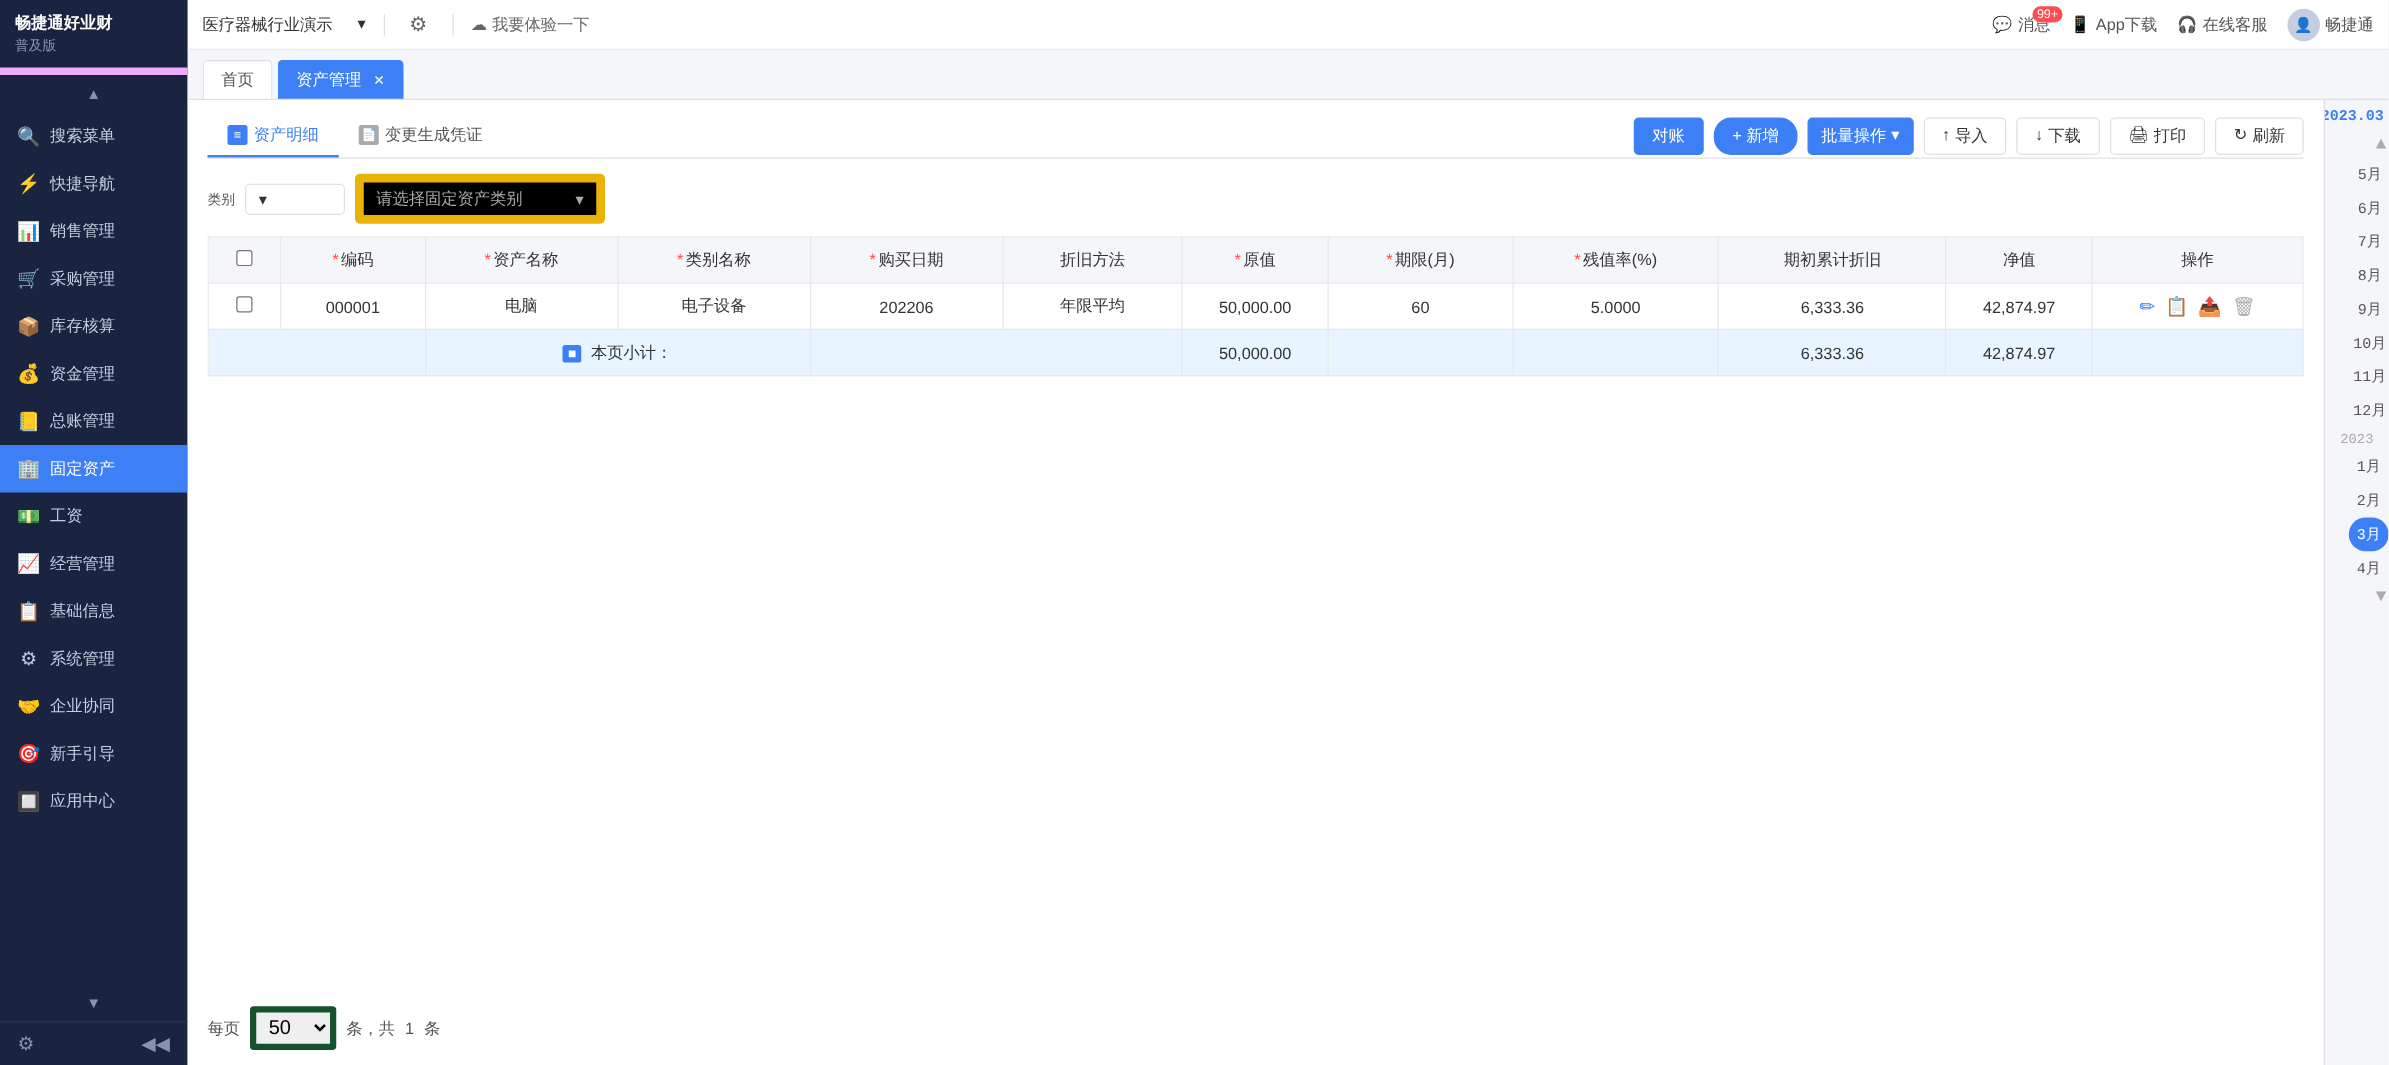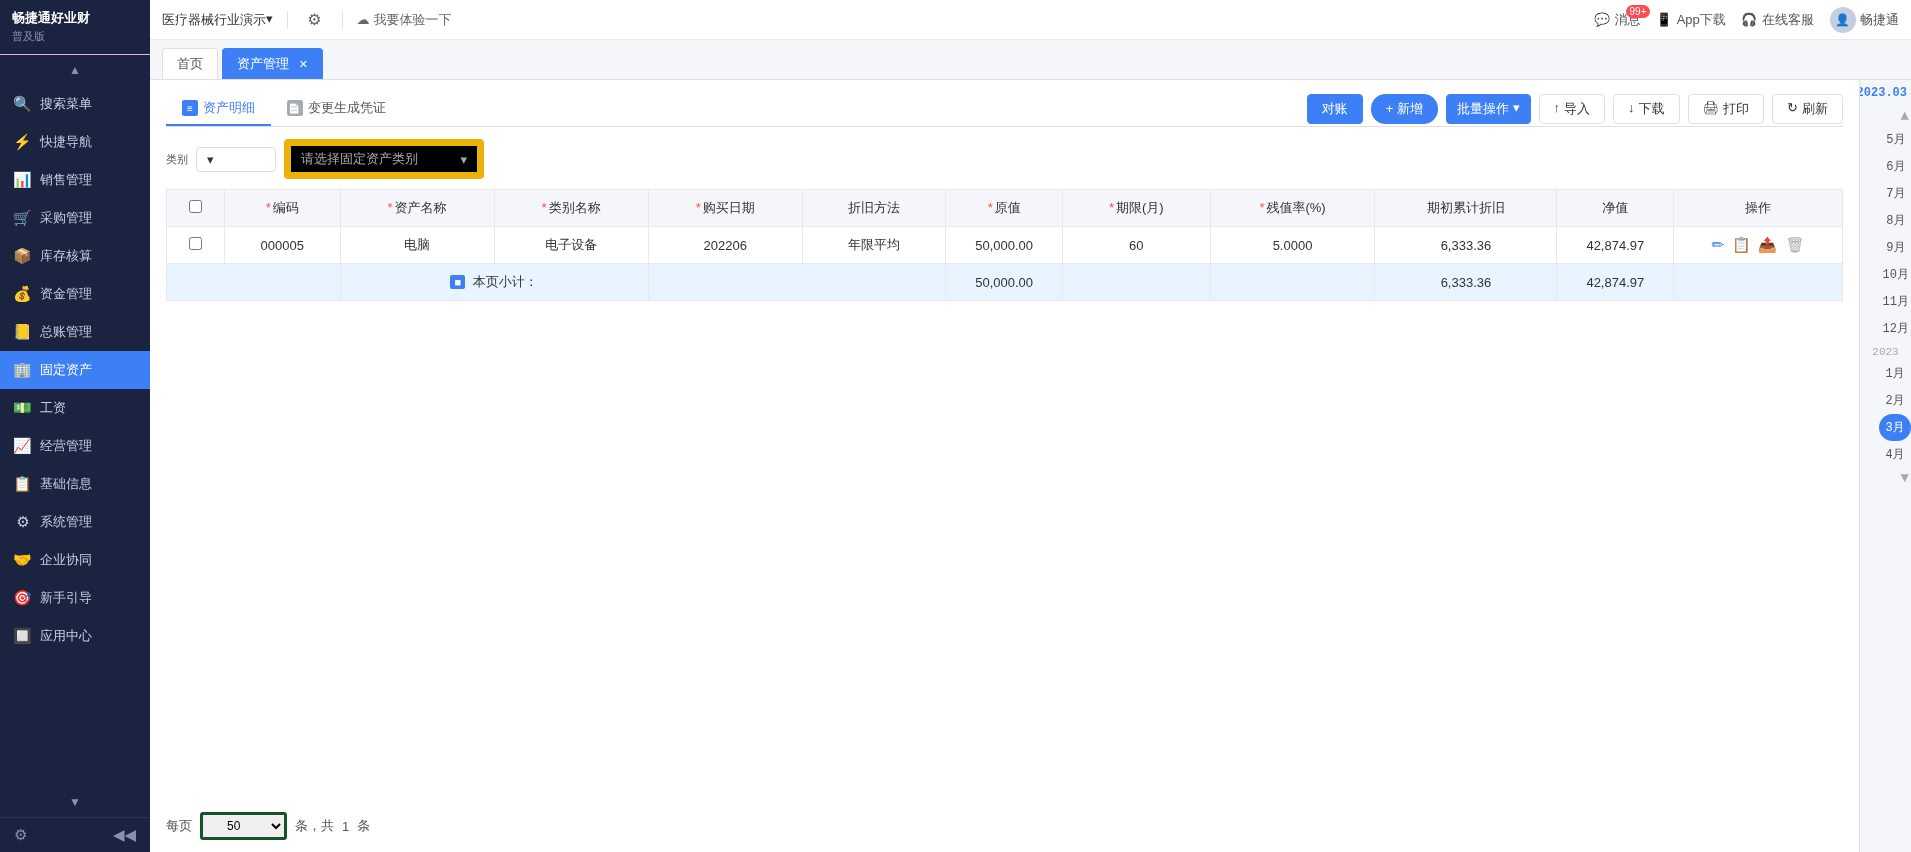--- a/index.html
+++ b/index.html
@@ -11,21 +11,21 @@
       background: #1a2340;
       color: #c5cde0;
       display: flex;
       flex-direction: column;
       height: 100%;
       flex-shrink: 0;
     }
     .sidebar-header {
       background: #1a2340;
       padding: 10px 12px;
-      border-bottom: 1px solid #f0abfc;
+      border-bottom: 6px solid #f0abfc;
       display: flex;
       align-items: center;
       gap: 6px;
       min-height: 50px;
     }
     .sidebar-logo-text {
       color: #fff;
       font-size: 13px;
       font-weight: bold;
       line-height: 1.3;
@@ -99,21 +99,21 @@
       height: 40px;
       display: flex;
       align-items: center;
       padding: 0 12px;
       gap: 8px;
       border-bottom: 1px solid #e8e8e8;
       flex-shrink: 0;
     }
     .topbar-company {
       display: flex;
-      gap: 0;
+      gap: 20px;
       font-size: 13px;
       color: #333;
       cursor: pointer;
     }
     .topbar-divider {
       width: 1px;
       height: 18px;
       background: #e0e0e0;
       margin: 0 6px;
     }
@@ -374,24 +374,24 @@
     
     .pagination-row {
       display: flex;
       align-items: center;
       gap: 8px;
       padding: 10px 0 0;
       font-size: 13px;
       color: #555;
     }
     .pagination-select {
-      padding: 3px 20px;
-      border: 3px solid #14532d;
+      padding: 3px 6px;
+      border: 5px solid #14532d;
       border-radius: 3px;
-      font-size: 12px;
+      font-size: 16px;
     }
 
     
     .right-panel {
       width: 52px;
       background: #f5f6fa;
       border-left: 1px solid #e0e0e0;
       display: flex;
       flex-direction: column;
       align-items: center;
@@ -649,21 +649,21 @@
               <th>期初累计折旧</th>
               <th>净值</th>
               <th>操作</th>
             </tr>
           </thead>
           <tbody id="table-body">
           <tr>
     <td class="checkbox-cell">
       <input type="checkbox" style="">
     </td>
-    <td>000005</td>
+    <td>000001</td>
     <td>电脑</td>
     <td>电子设备</td>
     <td>202206</td>
     <td>年限平均</td>
     <td>50,000.00</td>
     <td>60</td>
     <td>5.0000</td>
     <td>6,333.36</td>
     <td>42,874.97</td>
     <td>

